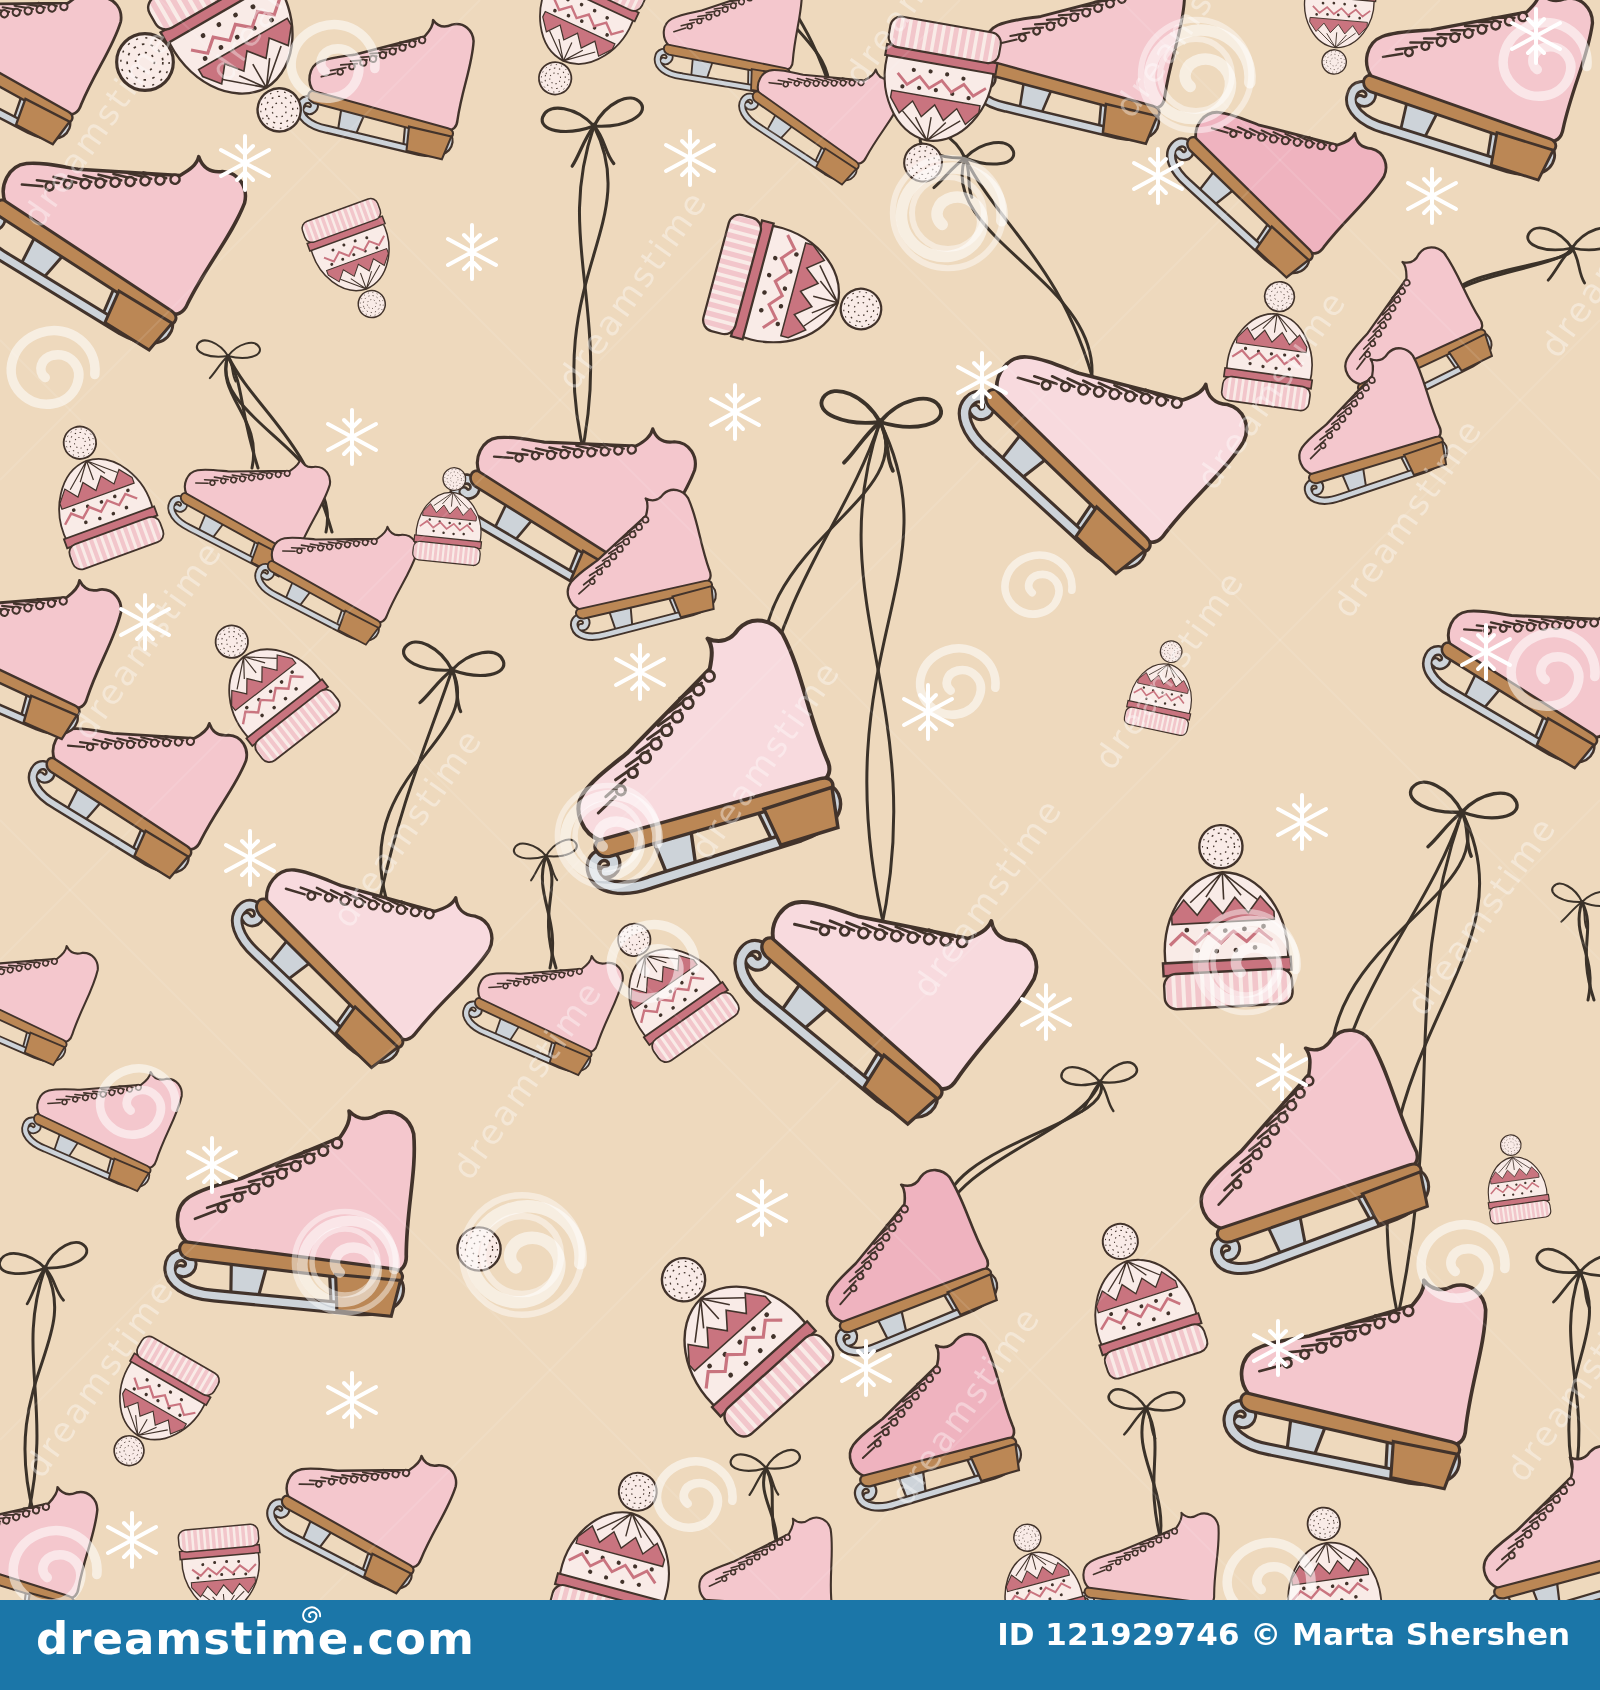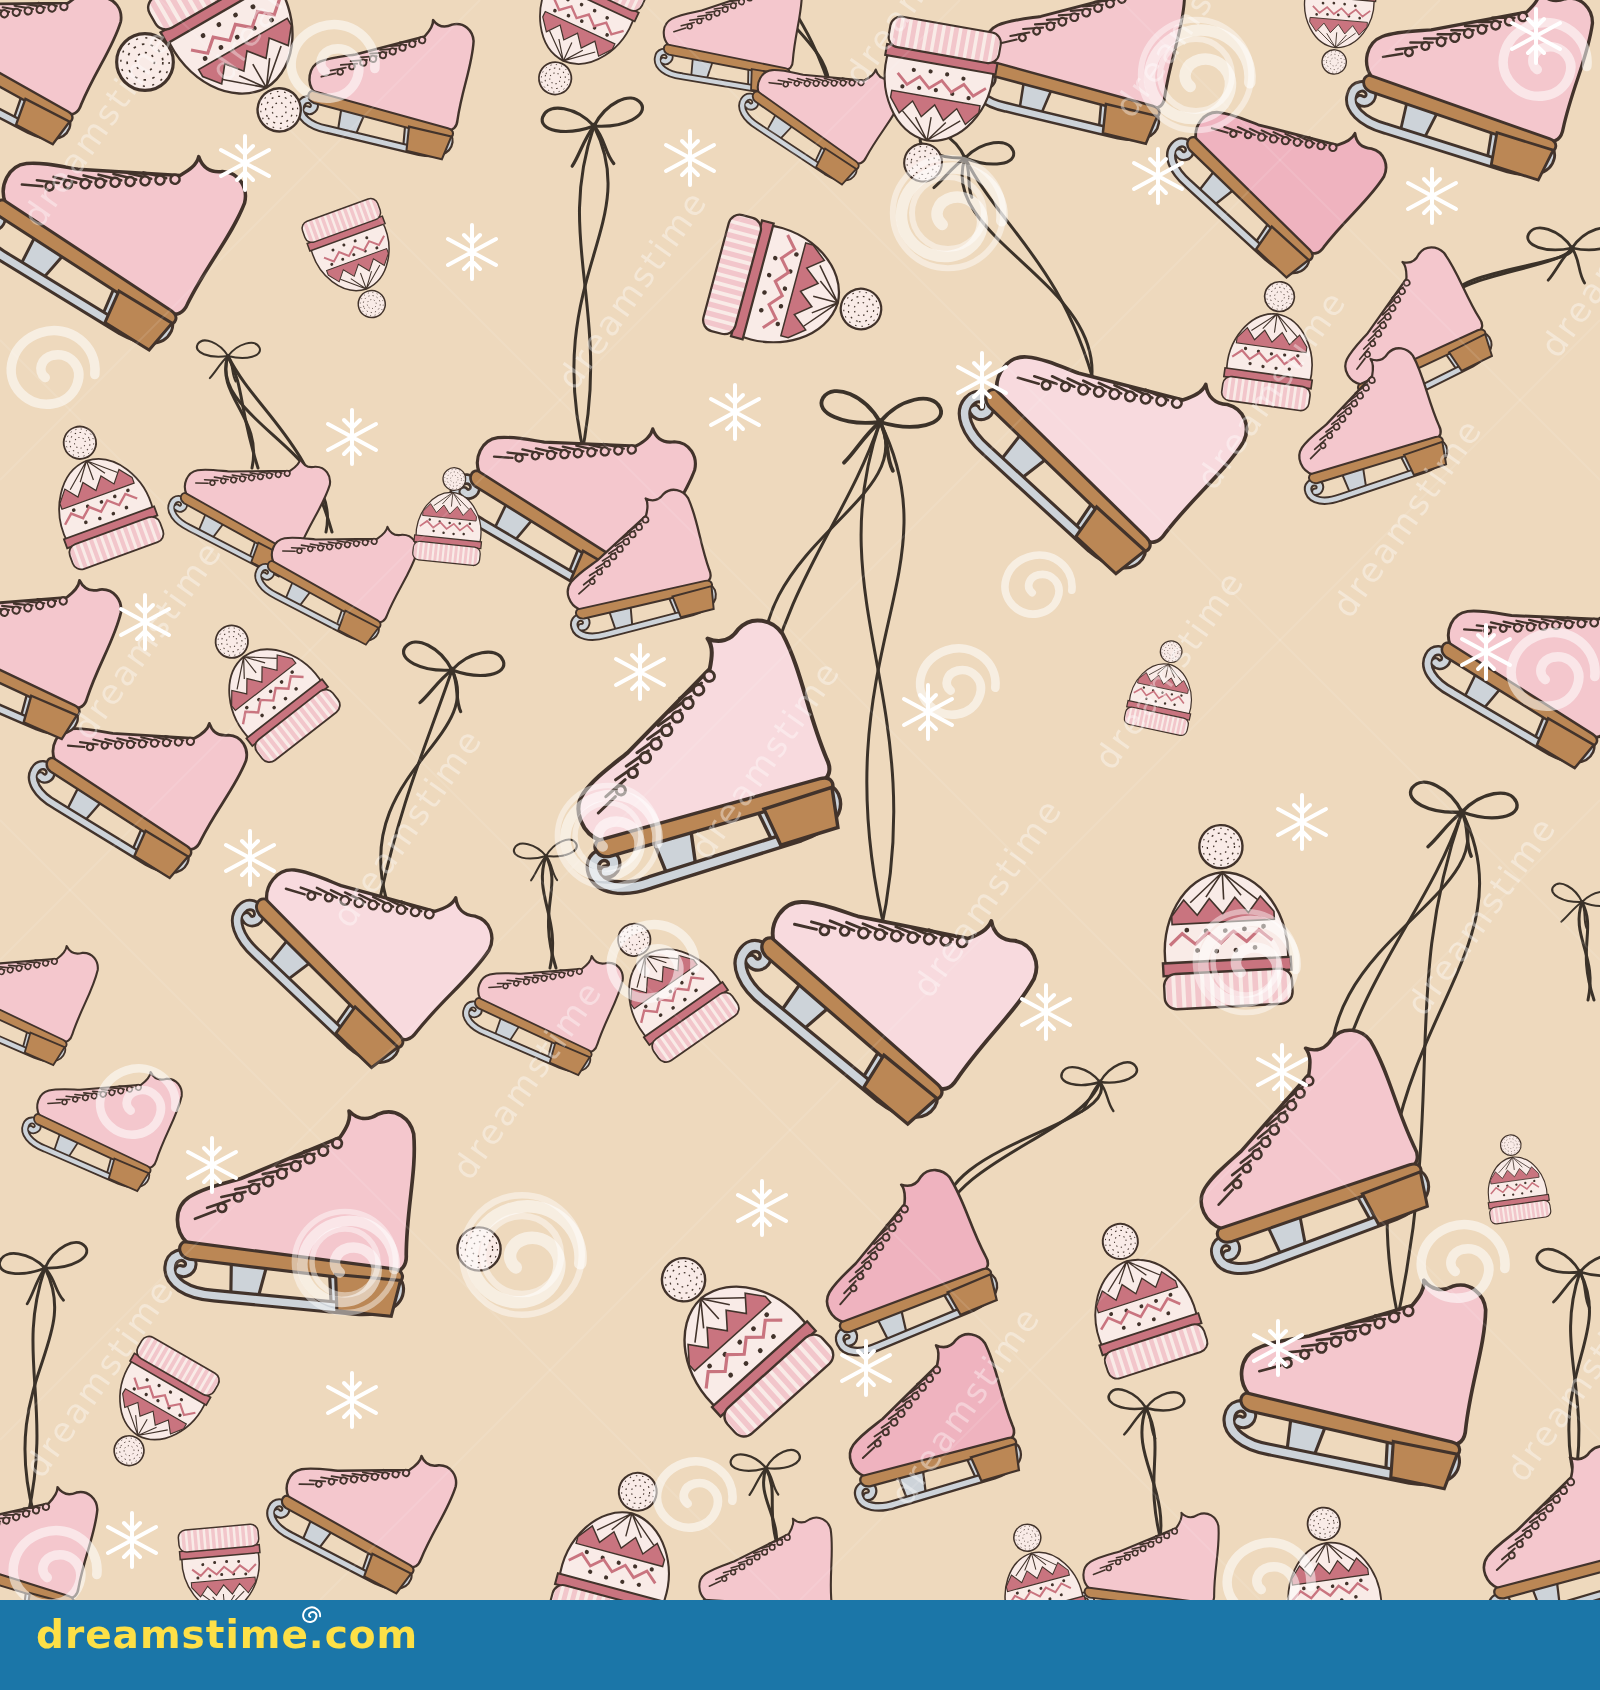--- a/index.html
+++ b/index.html
@@ -7,21 +7,21 @@
   .stage{position:relative;width:1600px;height:1690px;overflow:hidden;background:var(--background,#eed9bd);}
   svg{display:block;}
   
   .boot-fill{fill:var(--boot,#f4c7cd);}
   .skate-light{--boot:var(--bootLight,#f8dade);}
   .skate-deep{--boot:var(--bootDeep,#efb3bf);}
   .lace{stroke:var(--lace,#3b3229);stroke-width:3;fill:none;stroke-linecap:round;}
   .wm-line{stroke:rgba(255,255,255,.10);stroke-width:2;}
   .wm-text{fill:rgba(255,255,255,.38);font-family:"DejaVu Sans",sans-serif;font-size:34px;letter-spacing:3px;}
   .footer-bar{position:absolute;left:0;top:1600px;width:1600px;height:90px;background:var(--bar,#1b76a8);}
-  .footer-logo{position:absolute;left:36px;top:12px;color:#fde047;font-weight:bold;font-size:39px;letter-spacing:1px;font-family:"DejaVu Sans",sans-serif;}
+  .footer-logo{position:absolute;left:36px;top:12px;color:#ffffff;font-weight:bold;font-size:45px;letter-spacing:1px;font-family:"DejaVu Sans",sans-serif;}
   .footer-credit{position:absolute;right:30px;top:16px;color:#fff;font-weight:bold;font-size:31px;font-family:"DejaVu Sans",sans-serif;}
   .logo-swirl{position:absolute;left:298px;top:2px;}
 </style>
 </head>
 <body>
 
 <div class="stage">
 
   <svg id="art" width="1600" height="1600" viewBox="0 0 1600 1600">
     <defs>
@@ -291,14 +291,15 @@
       </g>
   </svg>
 
   <div class="footer-bar">
     <span class="logo-swirl">
       <svg width="26" height="26" viewBox="-20 -20 40 40">
         <path d="M 14,2 C 15,-7 6,-14 -3,-11 C -12,-8 -15,2 -9,8 C -3,13 6,11 8,4 C 10,-2 5,-6 0,-4 C -4,-2 -4,2 -1,3" fill="none" stroke="#fff" stroke-width="3" stroke-linecap="round"></path>
       </svg>
     </span>
     <div class="footer-logo">dreamstime.com</div>
+    <div class="footer-credit">ID 121929746 © Marta Shershen</div>
   </div>
 </div>
 
 </body></html>

